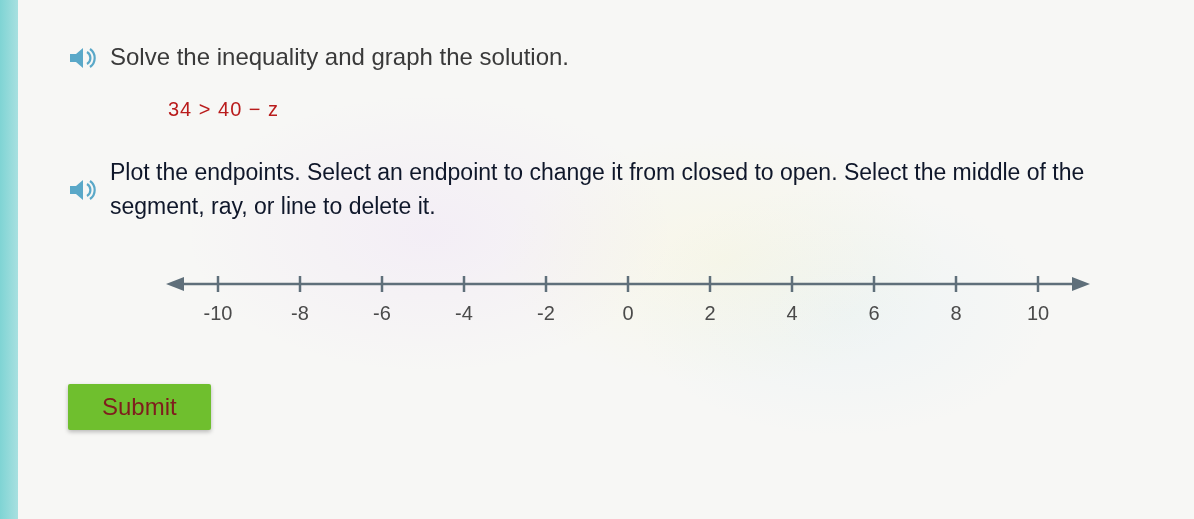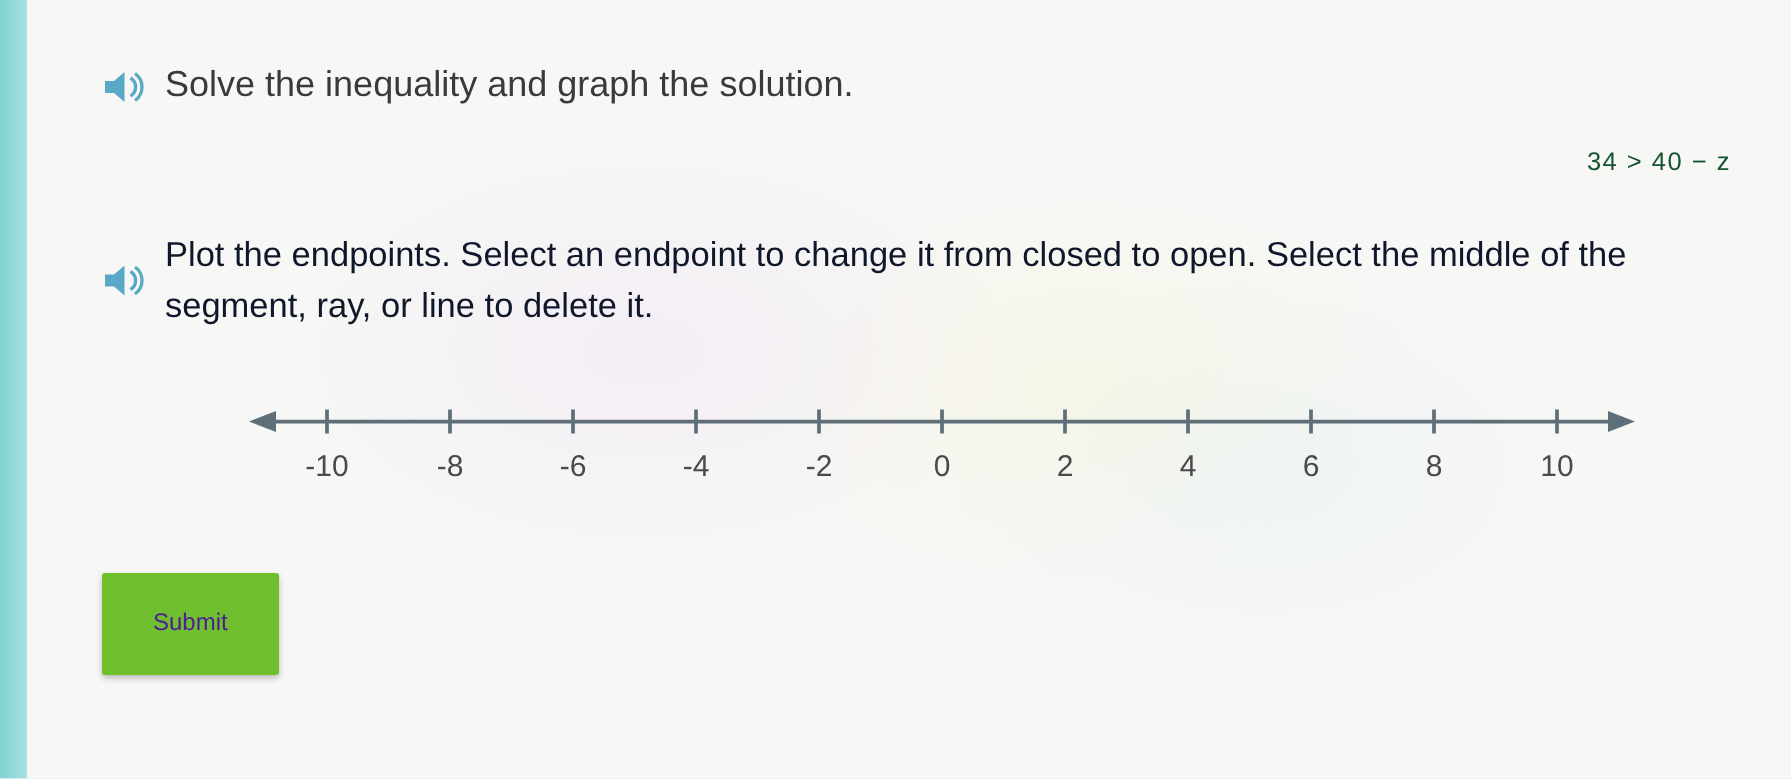--- a/index.html
+++ b/index.html
@@ -37,42 +37,41 @@
       width: 28px; height: 24px;
       margin-top: 2px;
       cursor: pointer;
     }
     .question-text {
       font-size: 24px;
       color: #3a3a3a;
       line-height: 1.4;
     }
     .inequality {
-      font-size: 17px;
-      color: #14532d;
+      font-size: 20px;
+      color: #b91c1c;
       margin: 10px 0 34px 100px;
       letter-spacing: 1px;
       position:relative;
-      text-align:right;
     }
     .hint-text {
       font-size: 23px;
       color: #0f172a;
       line-height: 1.5;
     }
     .numberline-wrap{
       margin: 36px 0 40px 90px;
       position:relative;
     }
     .submit-btn {
       background: #6fbf2e;
-      color: #4c1d95;
+      color: #7f1d1d;
       border: none;
-      padding: 25px 34px;
-      font-size: 16px;
+      padding: 9px 34px;
+      font-size: 24px;
       border-radius: 2px;
       cursor: pointer;
       box-shadow: 0 2px 4px rgba(0,0,0,0.25);
       position:relative;
     }
     .tick-label{
       font-size: 20px;
       fill: #4a4a4a;
       text-anchor: middle;
       font-family: Arial, sans-serif;

